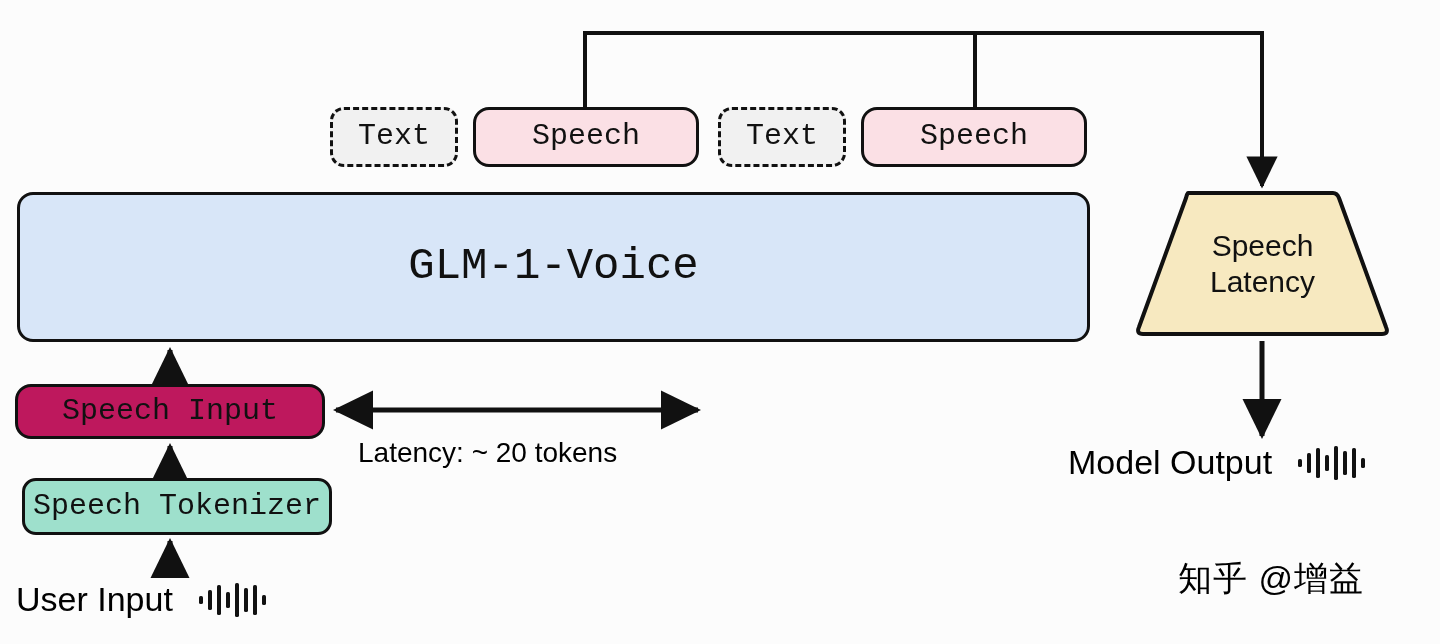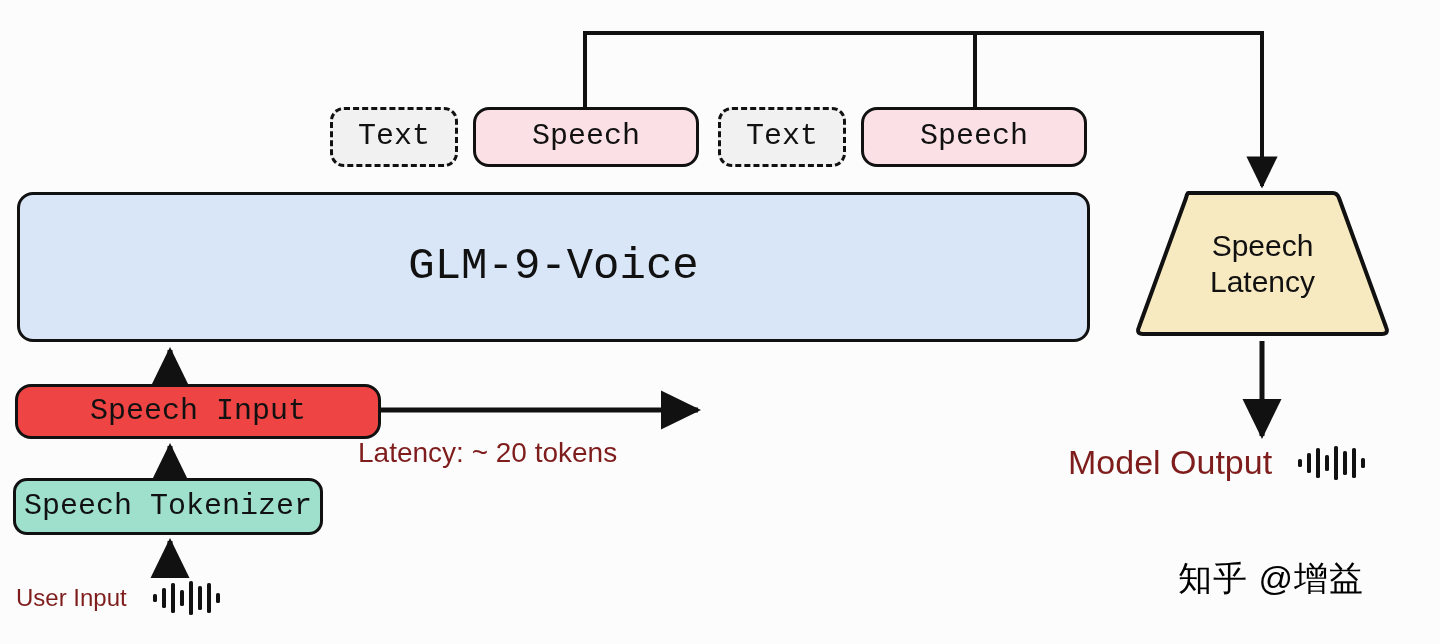--- a/index.html
+++ b/index.html
@@ -63,27 +63,27 @@
   }
 
   #glm-box {
     left: 17px; top: 192px; width: 1073px; height: 150px;
     background: #D8E6F8;
     font-size: 44px;
     border-radius: 16px;
   }
 
   #speech-input-box {
-    left: 15px; top: 384px; width: 366px; height: 55px;
-    background: #ef4444;
+    left: 15px; top: 384px; width: 310px; height: 55px;
+    background: #be185d;
     font-size: 30px;
     border-radius: 16px;
   }
   #speech-tokenizer-box {
-    left: 13px; top: 478px; width: 310px; height: 57px;
+    left: 22px; top: 478px; width: 310px; height: 57px;
     background: #9EE0CC;
     font-size: 30px;
     border-radius: 14px;
   }
 
   
   #speech-decoder {
     position: absolute;
     left: 1130px; top: 186px; width: 265px; height: 155px;
   }
@@ -97,30 +97,30 @@
     justify-content: center;
     font-size: 30px;
     color: #111111;
     line-height: 1.18;
     pointer-events: none;
   }
 
   
   .plain-label {
     position: absolute;
-    color: #7f1d1d;
+    color: #000000;
     white-space: nowrap;
   }
   #latency-label {
     left: 358px; top: 437px;
     font-size: 28px;
   }
   #user-input-label {
     left: 16px; top: 580px;
-    font-size: 24px;
+    font-size: 34px;
     display: flex;
     align-items: center;
     gap: 25px;
   }
   #model-output-label {
     left: 1068px; top: 443px;
     font-size: 34px;
     display: flex;
     align-items: center;
     gap: 25px;
@@ -189,21 +189,21 @@
 
   <div class="node dashed" id="text-token-2">
     <span>Text</span>
   </div>
 
   <div class="node solid" id="speech-token-2">
     <span>Speech</span>
   </div>
 
   <div class="node solid" id="glm-box">
-    <span>GLM-9-Voice</span>
+    <span>GLM-1-Voice</span>
   </div>
 
   <div class="node solid" id="speech-input-box">
     <span>Speech Input</span>
   </div>
 
   <div class="node solid" id="speech-tokenizer-box">
     <span>Speech Tokenizer</span>
   </div>
 

